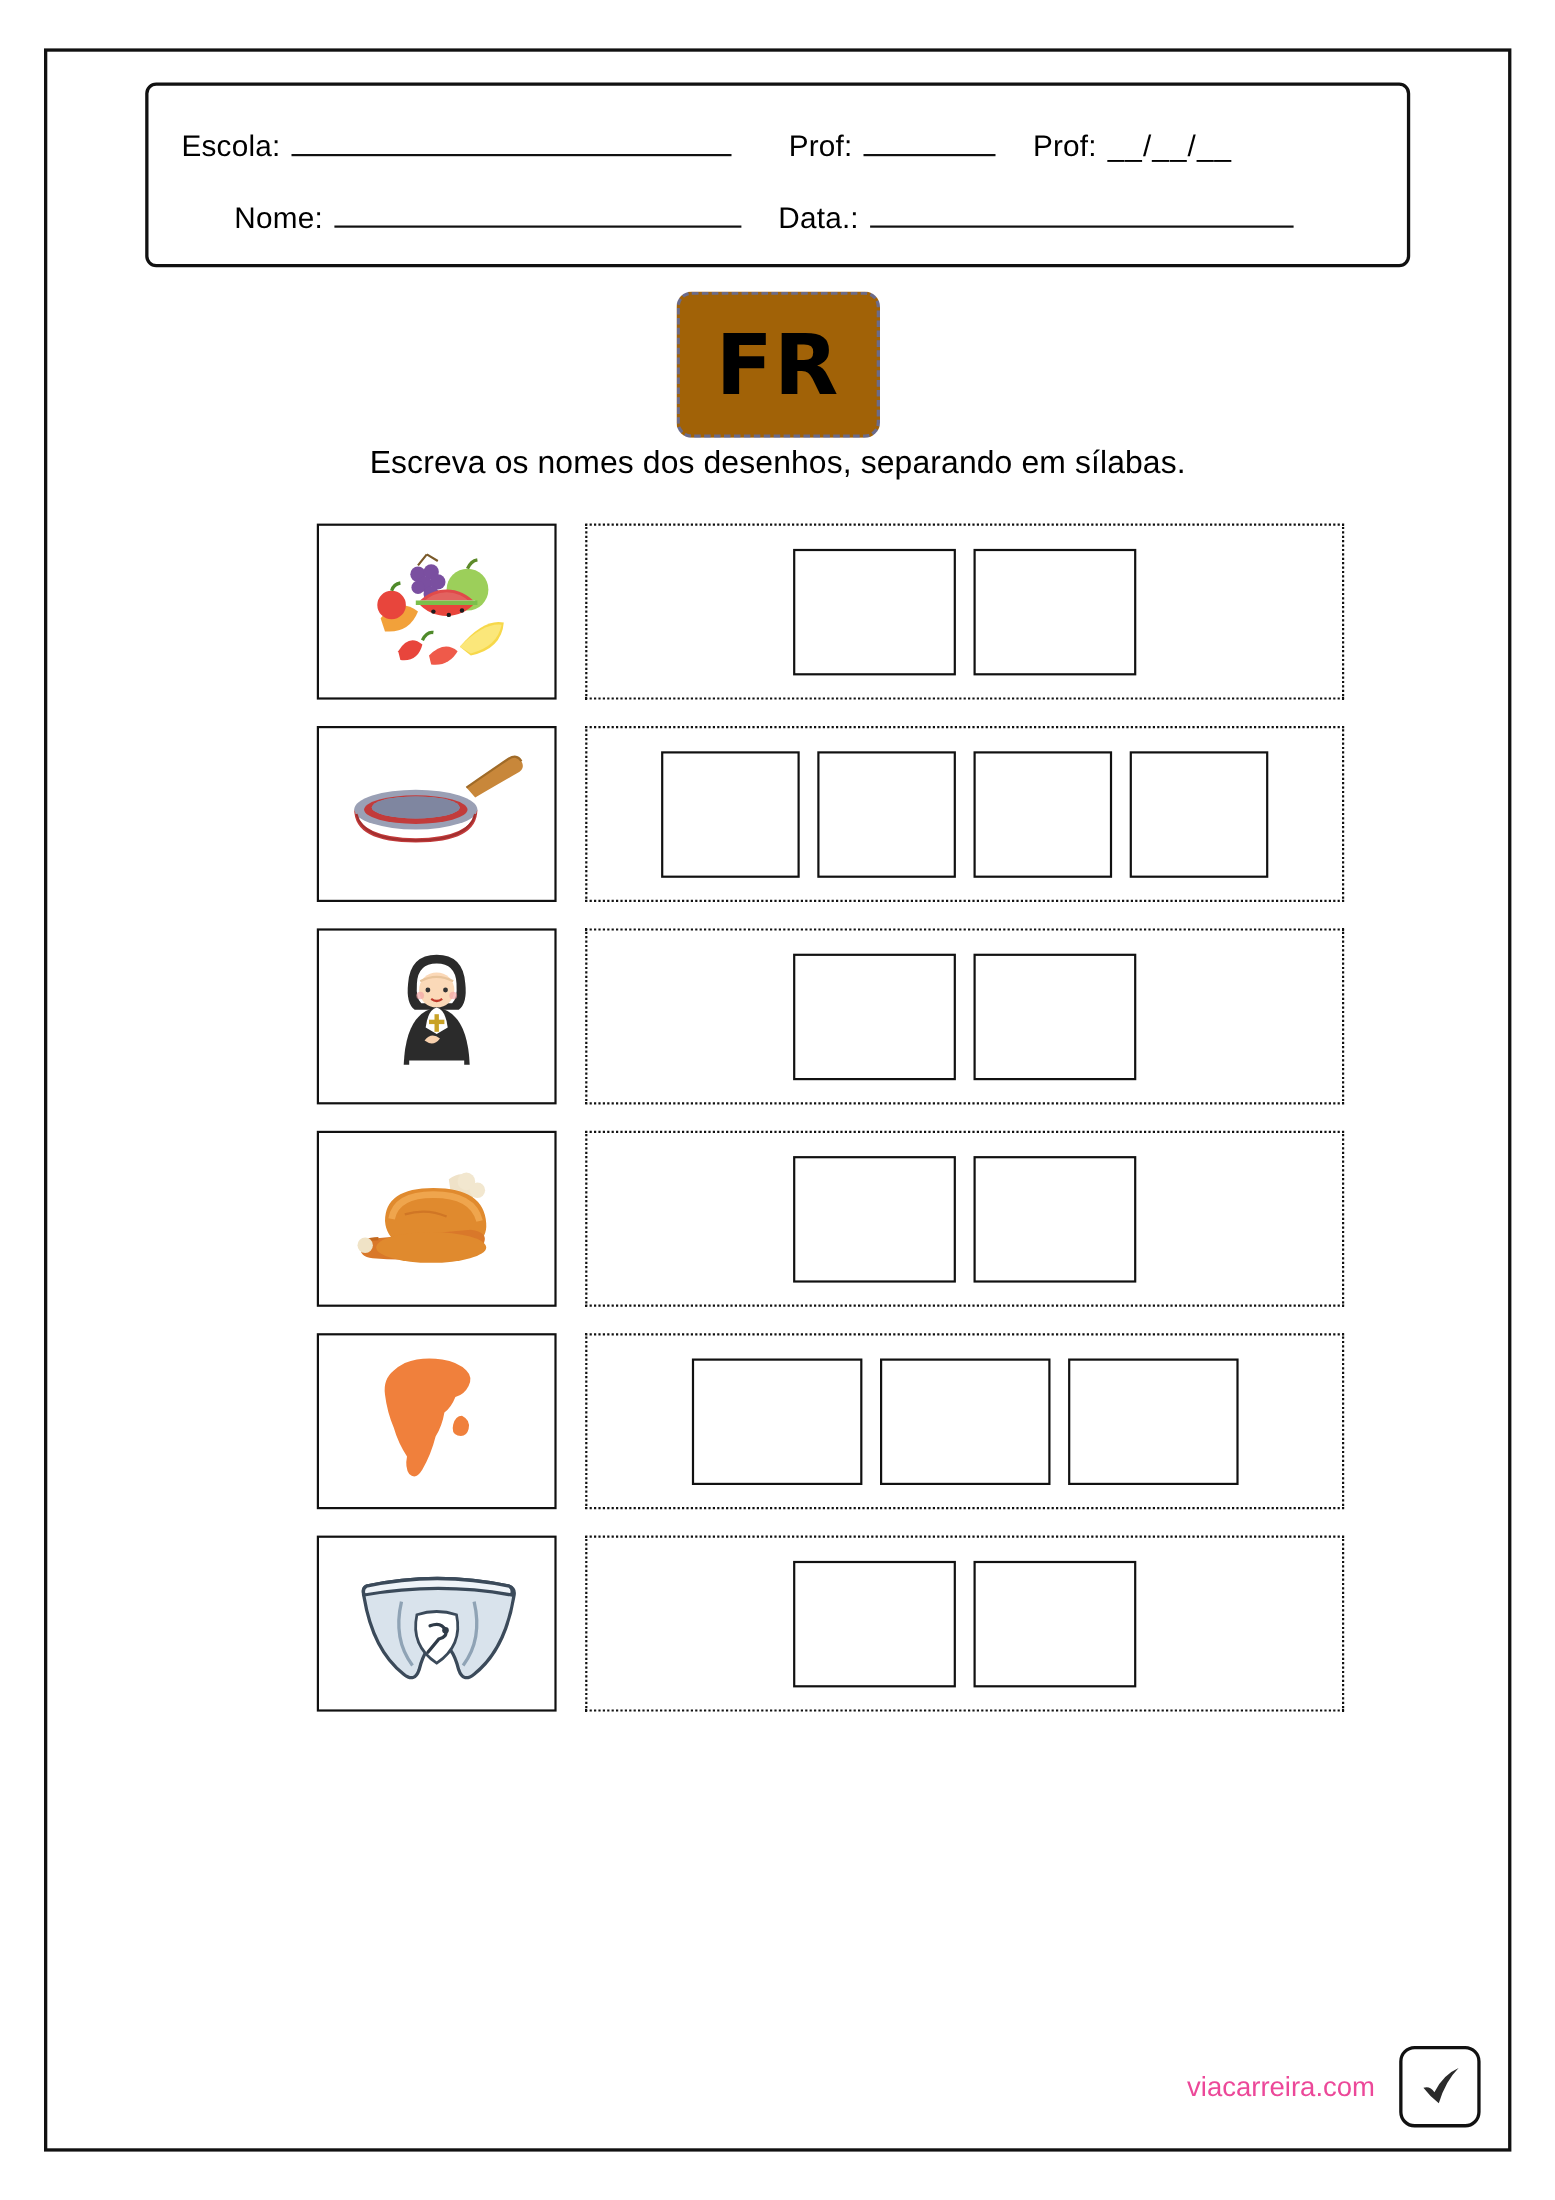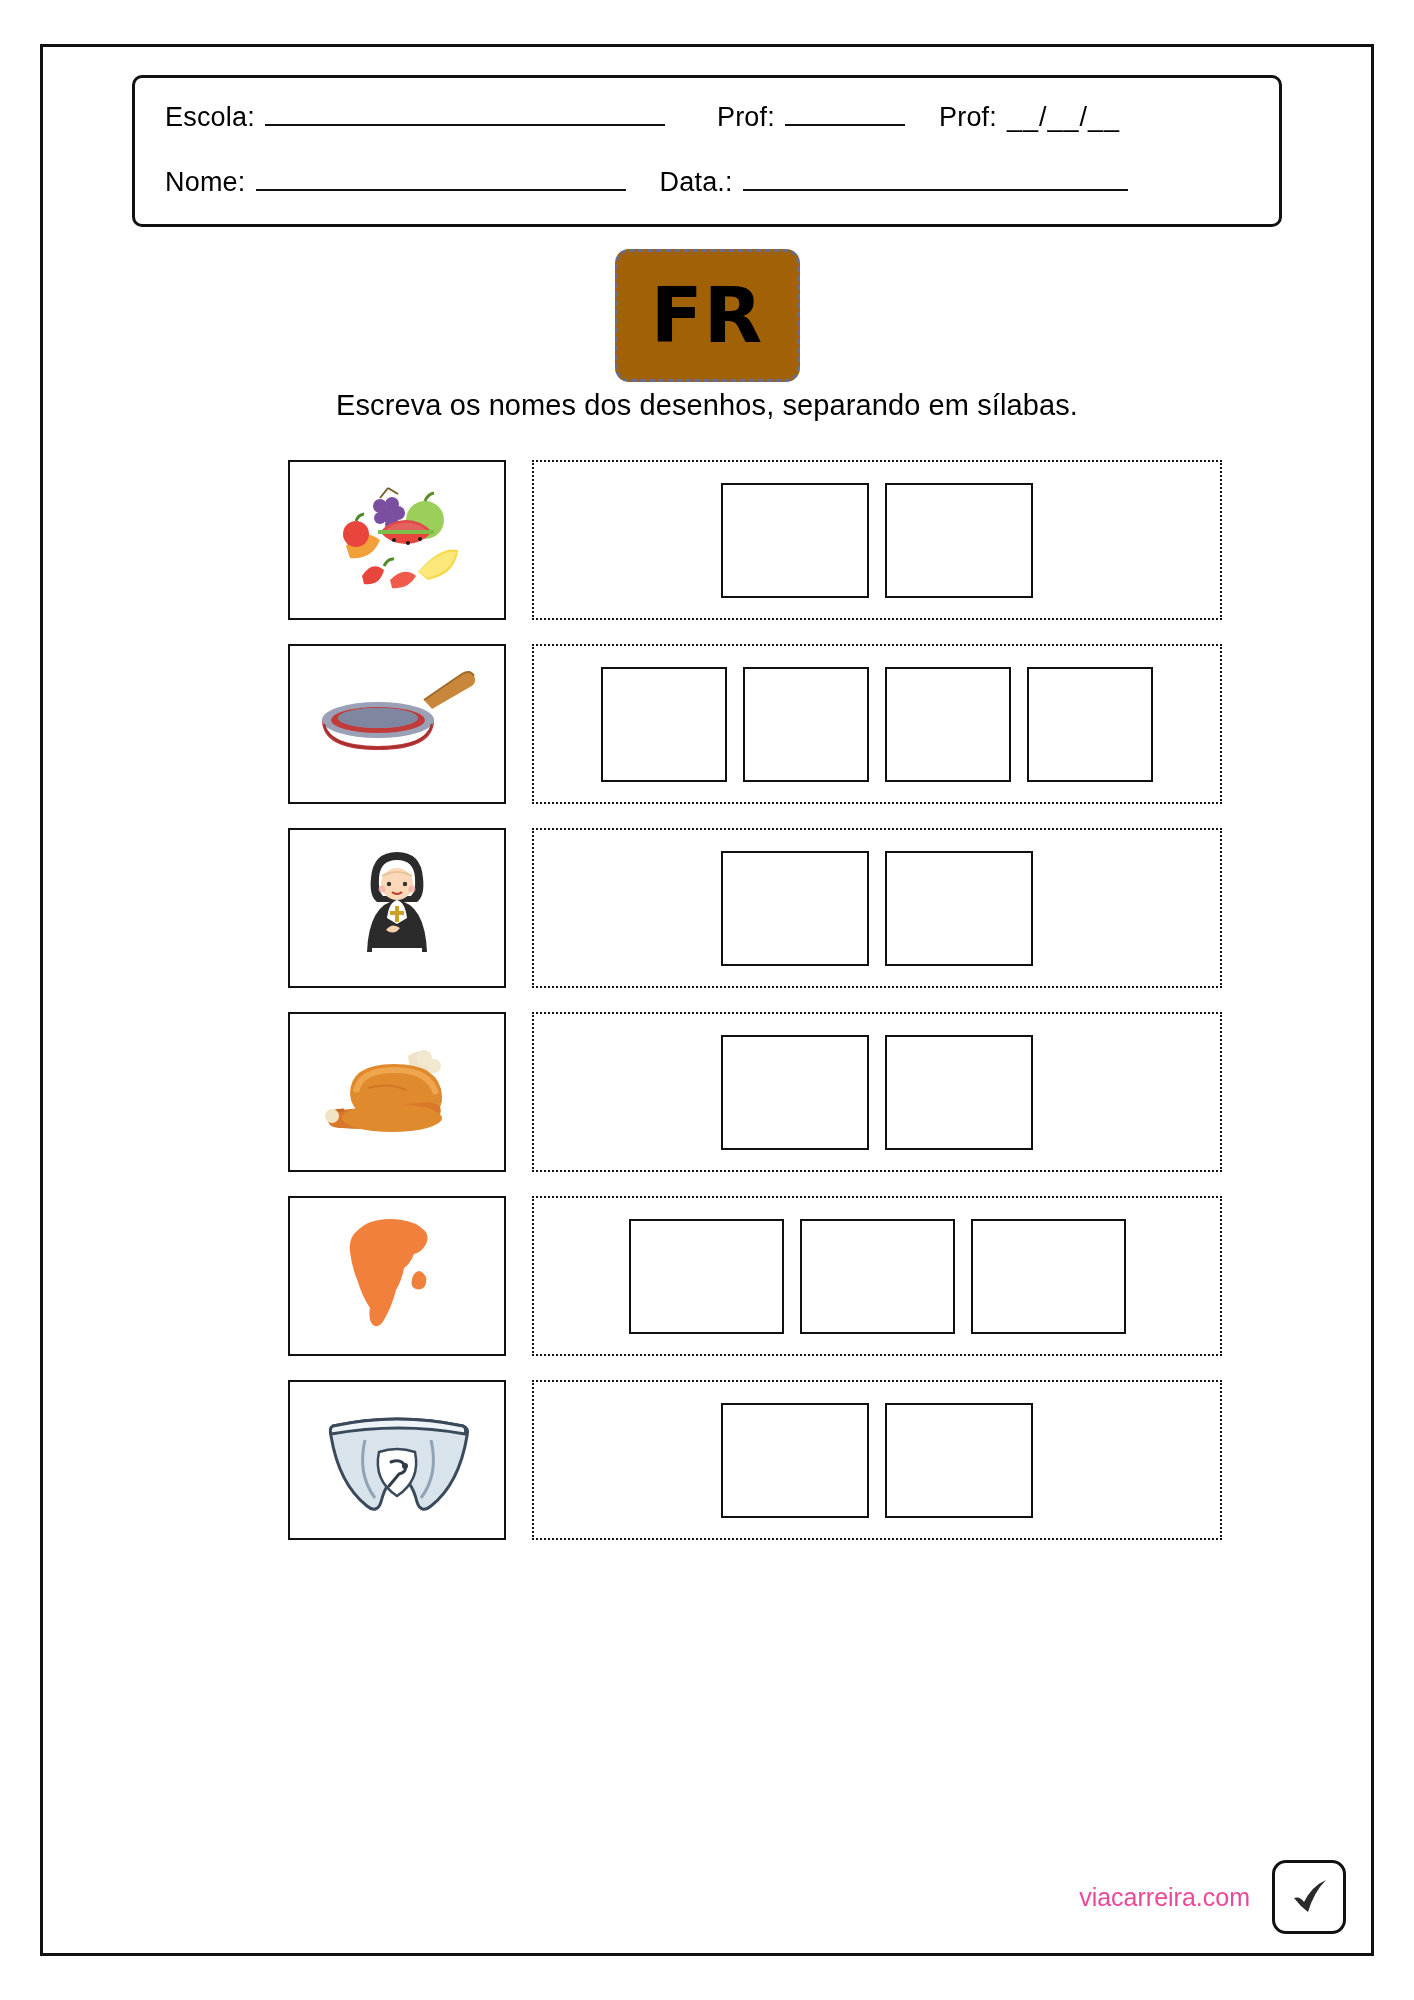--- a/index.html
+++ b/index.html
@@ -35,32 +35,33 @@
     z-index: 2;
     padding: 0 50px;
   }
 
   
   .header-box {
     margin: 35px 42px 0 42px;
     border: 3px solid #111;
     border-radius: 10px;
     box-sizing: border-box;
-    padding: 24px 30px 26px 30px;
+    padding: 40px 30px 26px 30px;
     text-align: center;
   }
   .header-row {
     display: flex;
     align-items: baseline;
     font-size: 27px;
     letter-spacing: .2px;
     white-space: nowrap;
   }
   .header-row + .header-row {
     margin-top: 34px;
+    margin-left: 48px;
   }
   .field {
     display: inline-flex;
     align-items: baseline;
   }
   .field .lab { margin-right: 10px; }
   .rule {
     display: inline-block;
     border-bottom: 2px solid #111;
     height: 20px;

